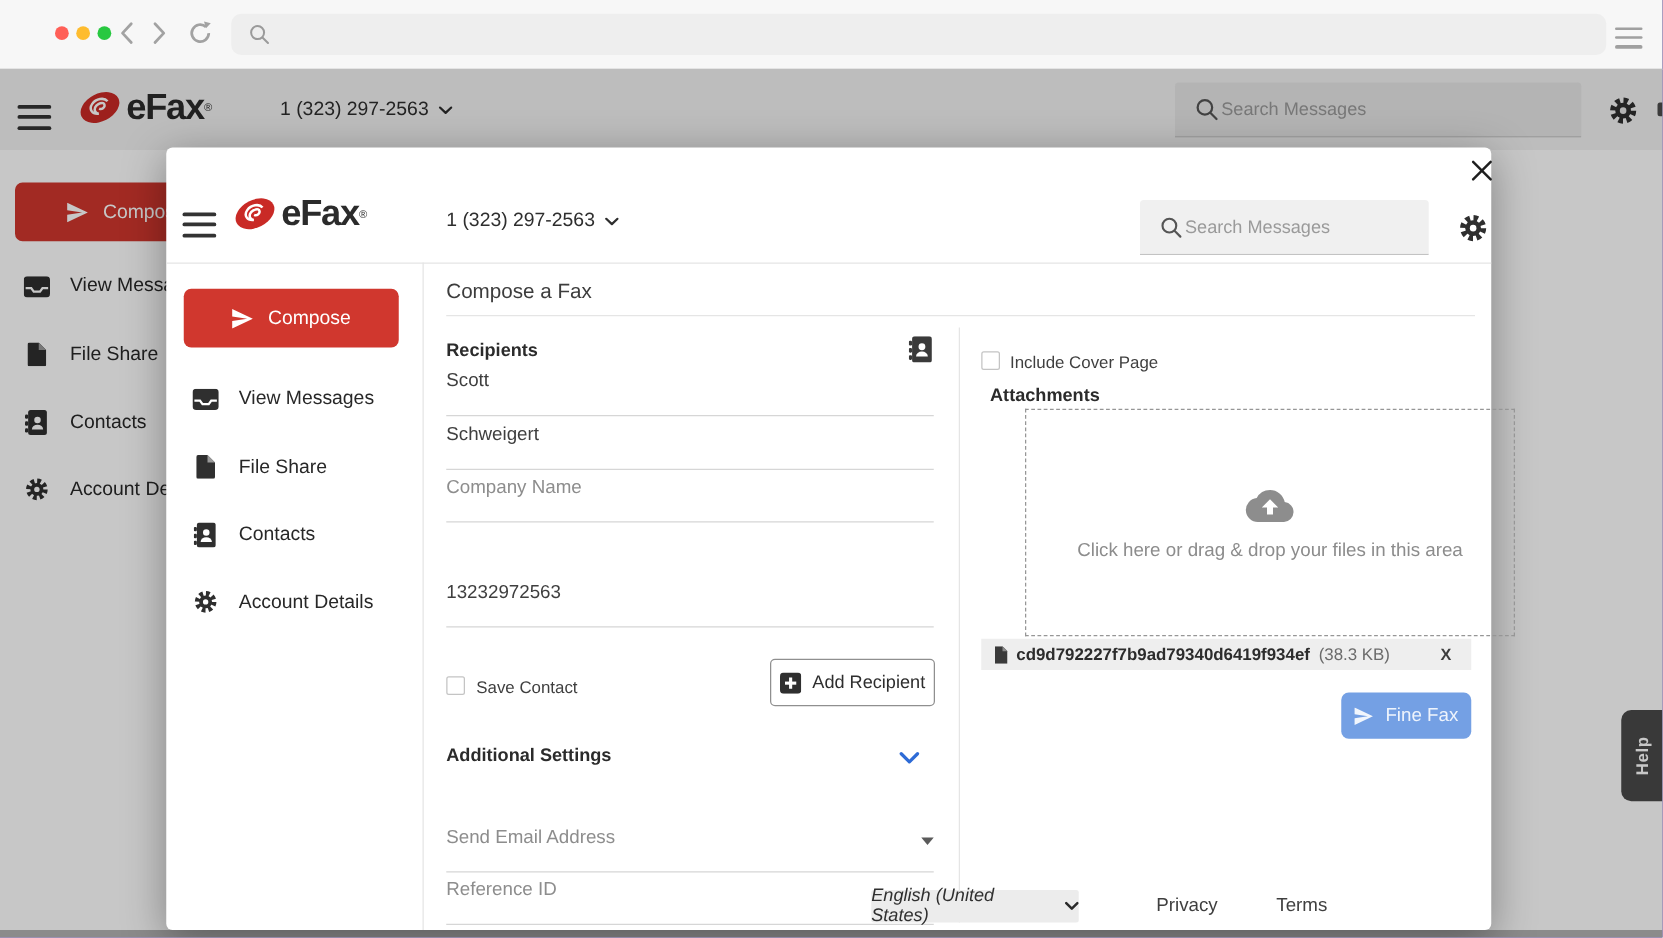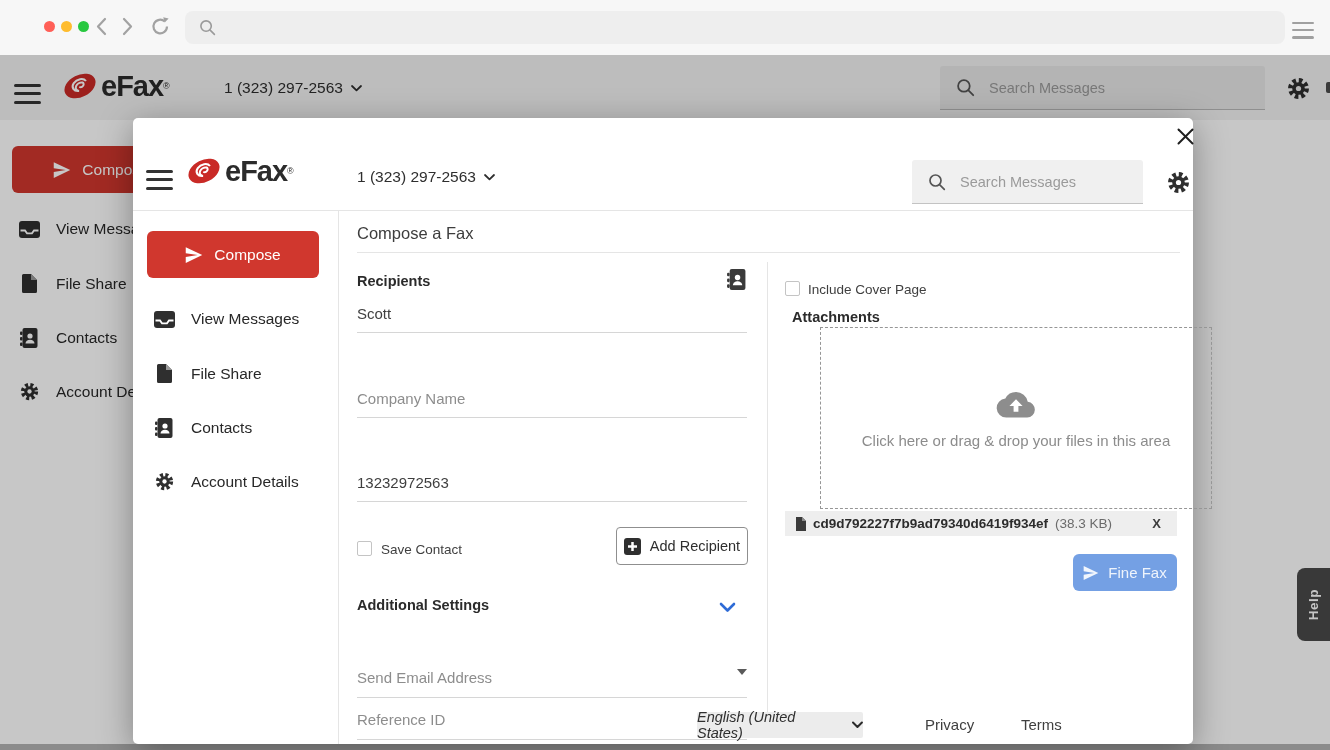--- a/index.html
+++ b/index.html
@@ -13,21 +13,21 @@
   .urlbar{position:absolute;left:185px;top:11px;width:1100px;height:33px;background:#eeeeee;border-radius:8px;display:flex;align-items:center;padding-left:14px;box-sizing:border-box;}
   .chrome-menu span{display:block;width:22px;height:2.6px;background:#a0a0a0;border-radius:2px;margin:4.6px 0;}
 
   
   .appheader{position:absolute;top:55px;left:0;width:1330px;height:65px;background:#f2f2f2;}
   .burger span{display:block;width:27px;height:3px;background:#333;border-radius:2px;margin:5.5px 0;}
   .brand{display:flex;align-items:center;}
   .brand-text{font-size:29px;font-weight:800;color:#2b2b2b;letter-spacing:-1px;line-height:1;}
   .reg{font-size:9px;color:#2b2b2b;vertical-align:14px;font-weight:400;}
   .phone{font-size:15.5px;color:#2e2e2e;display:flex;align-items:center;gap:8px;}
-  .searchbox{display:flex;align-items:center;gap:12px;padding-left:16px;box-sizing:border-box;border-radius:3px 3px 0 0;}
+  .searchbox{display:flex;align-items:center;gap:0;padding-left:16px;box-sizing:border-box;border-radius:3px 3px 0 0;}
   .searchbox input{border:none;outline:none;background:transparent;font-family:"Liberation Sans",sans-serif;font-size:14.5px;color:#555;width:75%;}
   .searchbox input::placeholder{color:#9a9a9a;}
 
   
   .page{position:absolute;top:120px;left:0;width:1330px;height:624px;background:#ffffff;}
   .compose-btn{background:#d0372e;border-radius:6px;color:#fff;display:flex;align-items:center;justify-content:center;gap:11px;font-size:15.5px;}
   .navitem{display:flex;align-items:center;gap:16px;font-size:15.5px;color:#282828;}
   .navitem .ic{width:22px;display:flex;justify-content:center;}
 
   .page-scrollbar{position:absolute;left:0;bottom:0;width:1330px;height:6px;background:#b2b2b2;}
@@ -36,21 +36,21 @@
 
   .overlay{position:absolute;top:55px;left:0;width:1330px;height:695px;background:rgba(0,0,0,0.22);}
 
   
   .modal{position:absolute;left:133px;top:118px;width:1060px;height:626px;background:#fff;border-radius:5px;box-shadow:0 8px 34px rgba(0,0,0,0.35);}
   .m{position:absolute;}
   .hline{background:#e5e5e5;height:1px;}
   .vline{background:#e5e5e5;width:1px;}
   .title{font-size:16.5px;color:#3d3d3d;}
   .seclabel{font-size:14.5px;font-weight:bold;color:#2b2b2b;}
-  .field{border-bottom:1px solid #d6d6d6;font-size:15px;color:#3f3f3f;display:flex;padding-bottom:19px;box-sizing:border-box;justify-content:space-between;}
+  .field{border-bottom:1px solid #d6d6d6;font-size:15px;color:#3f3f3f;display:flex;align-items:flex-end;padding-bottom:19px;box-sizing:border-box;justify-content:space-between;}
   .field.ph{color:#8d8d8d;}
   .caret{width:0;height:0;border-left:5px solid transparent;border-right:5px solid transparent;border-top:6px solid #5a5a5a;margin-bottom:2px;}
   .checkbox{width:15px;height:15px;border:1px solid #c4c4c4;border-radius:2px;background:#fff;box-sizing:border-box;}
   .cblabel{font-size:13.5px;color:#3f3f3f;}
   .outline-btn{border:1px solid #8f8f8f;border-radius:4px;background:#fff;display:flex;align-items:center;justify-content:center;gap:9px;font-size:14.5px;color:#2e2e2e;}
   .dropzone{border:1px dashed #969696;box-sizing:border-box;display:flex;flex-direction:column;align-items:center;justify-content:center;gap:12px;}
   .dz-text{font-size:15px;color:#8c8c8c;}
   .filerow{background:#eeeeee;display:flex;align-items:center;padding:0 10px;box-sizing:border-box;gap:7px;}
   .fname{font-size:13.5px;font-weight:bold;color:#2c2c2c;white-space:nowrap;}
   .fsize{font-size:13.5px;color:#6b6b6b;}
@@ -301,20 +301,23 @@
           <rect y="9" width="2.5" height="3.5" rx="1" fill="#3a3a3a"></rect>
           <rect y="14.5" width="2.5" height="3.5" rx="1" fill="#3a3a3a"></rect>
           <circle cx="10" cy="8" r="2.6" fill="#fff"></circle>
           <path d="M5.5 15.5a4.5 3.8 0 0 1 9 0z" fill="#fff"></path>
         </svg>
     </div>
 
     <div class="m field" style="left:224px;top:187px;width:390px;height:28px">
       <span>Scott</span>
     </div>
+    <div class="m field" style="left:224px;top:229px;width:390px;height:29px">
+      <span>Schweigert</span>
+    </div>
     <div class="m field ph" style="left:224px;top:272px;width:390px;height:28px">
       <span>Company Name</span>
     </div>
     <div class="m field" style="left:224px;top:356px;width:390px;height:28px">
       <span>13232972563</span>
     </div>
 
     <div class="m checkbox" style="left:224px;top:423px"></div>
     <div class="m cblabel" style="left:248px;top:424px">Save Contact</div>
 

